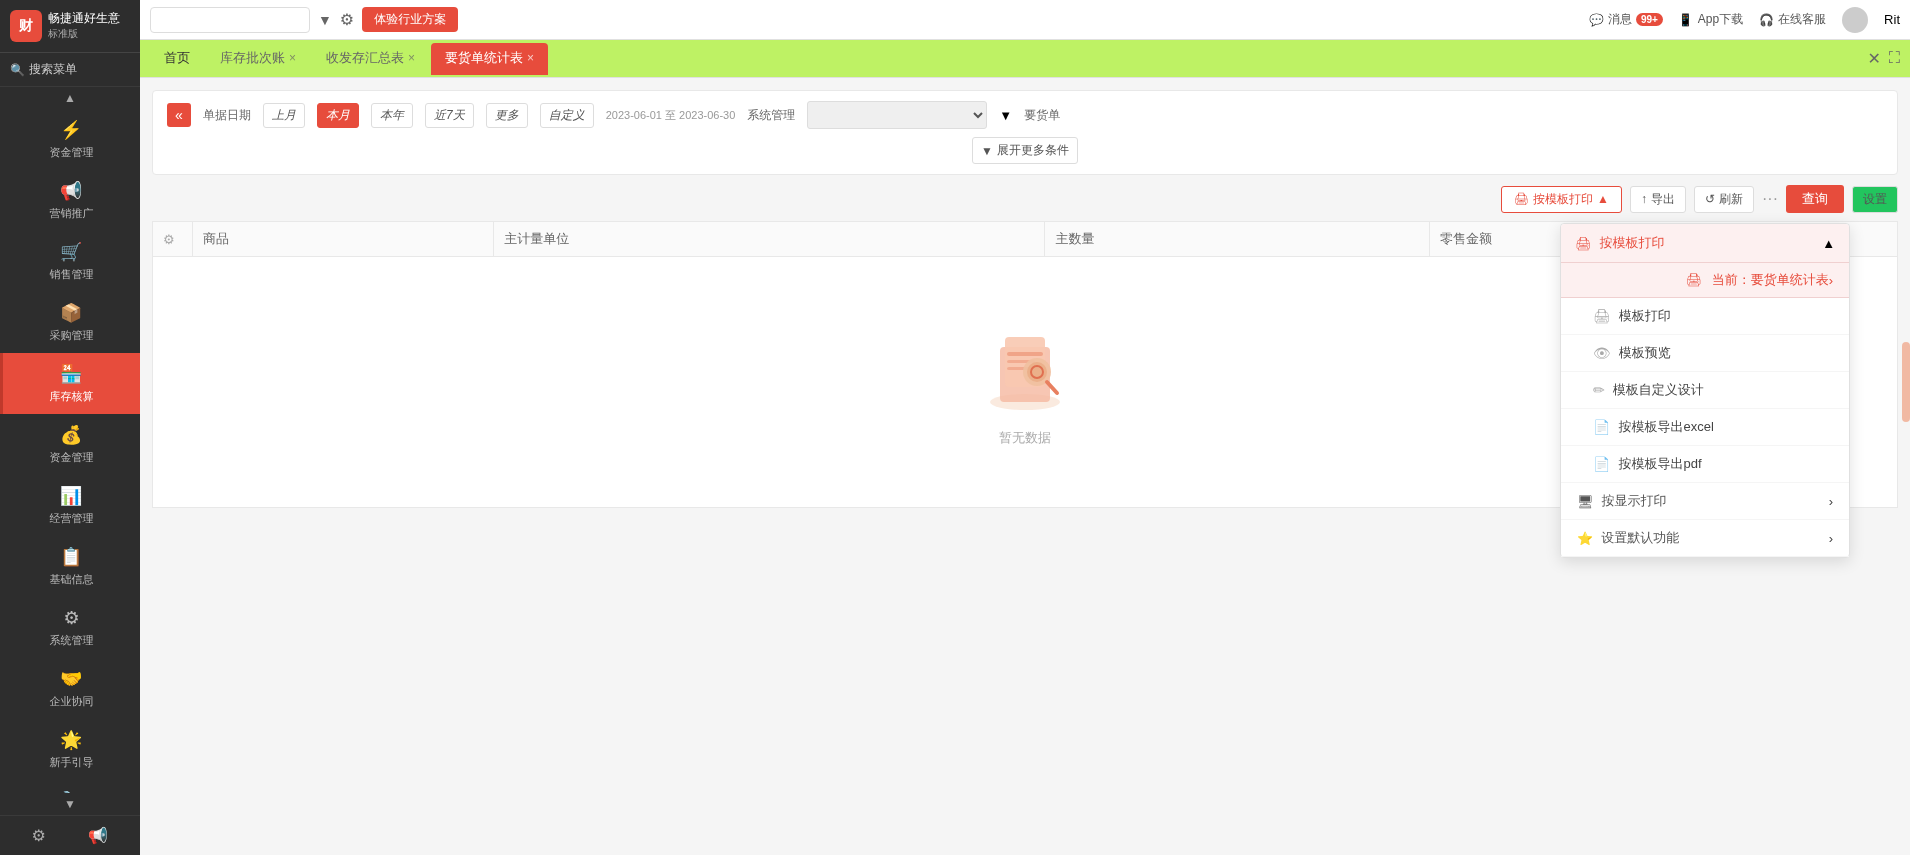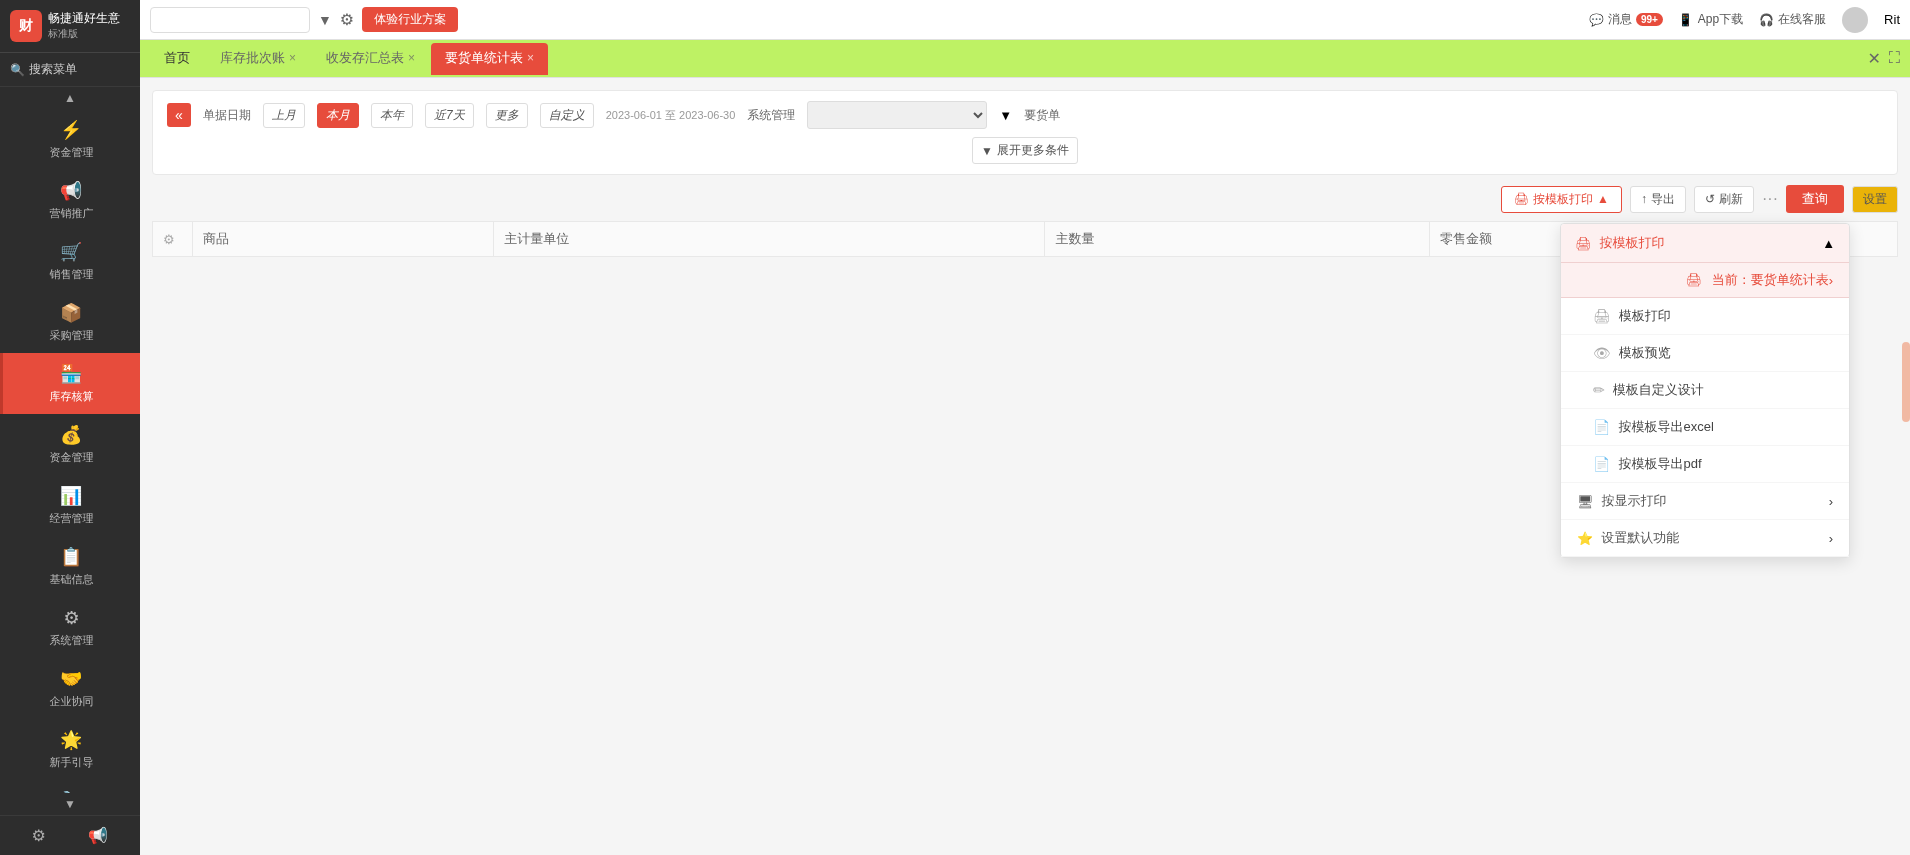--- a/index.html
+++ b/index.html
@@ -279,21 +279,21 @@
     .btn-query {
       background: #e74c3c;
       color: white;
       border: none;
       border-radius: 3px;
       padding: 5px 16px;
       font-size: 13px;
       cursor: pointer;
     }
     .btn-settings {
-      background: #eab308;
+      background: #22c55e;
       border: 1px solid #ddd;
       color: #555;
       border-radius: 3px;
       padding: 4px 10px;
       font-size: 12px;
       cursor: pointer;
     }
 
     
     .data-table {
@@ -579,20 +579,38 @@
           <th>商品</th>
           <th>主计量单位</th>
           <th>主数量</th>
           <th>零售金额</th>
         </tr>
       </thead>
       <tbody>
       </tbody>
     </table>
 
+    <div class="empty-state">
+      <div class="empty-img">
+        
+        <svg viewBox="0 0 100 100" xmlns="http://www.w3.org/2000/svg" width="100" height="100">
+          <ellipse cx="50" cy="85" rx="35" ry="8" fill="#f5d5c0" opacity="0.5"></ellipse>
+          <rect x="25" y="30" width="50" height="55" rx="4" fill="#f5b8a0" opacity="0.8"></rect>
+          <rect x="30" y="20" width="40" height="50" rx="4" fill="#f8c8b0" opacity="0.9"></rect>
+          <rect x="32" y="35" width="36" height="4" rx="2" fill="#e88060" opacity="0.5"></rect>
+          <rect x="32" y="43" width="28" height="3" rx="2" fill="#e88060" opacity="0.4"></rect>
+          <rect x="32" y="50" width="32" height="3" rx="2" fill="#e88060" opacity="0.4"></rect>
+          <circle cx="62" cy="55" r="14" fill="#f0c0a0" opacity="0.9"></circle>
+          <circle cx="62" cy="55" r="10" fill="#e8a880" opacity="0.7"></circle>
+          <line x1="72" y1="65" x2="82" y2="76" stroke="#e88060" stroke-width="4" stroke-linecap="round"></line>
+          <circle cx="62" cy="55" r="6" fill="none" stroke="#e07050" stroke-width="2"></circle>
+        </svg>
+      </div>
+      <span class="empty-text">暂无数据</span>
+    </div>
 
     <div class="print-dropdown">
       <div class="dropdown-header">
         <div class="dropdown-header-left">
           <span>🖨</span>
           <span>按模板打印</span>
         </div>
         <span>▲</span>
       </div>
 

